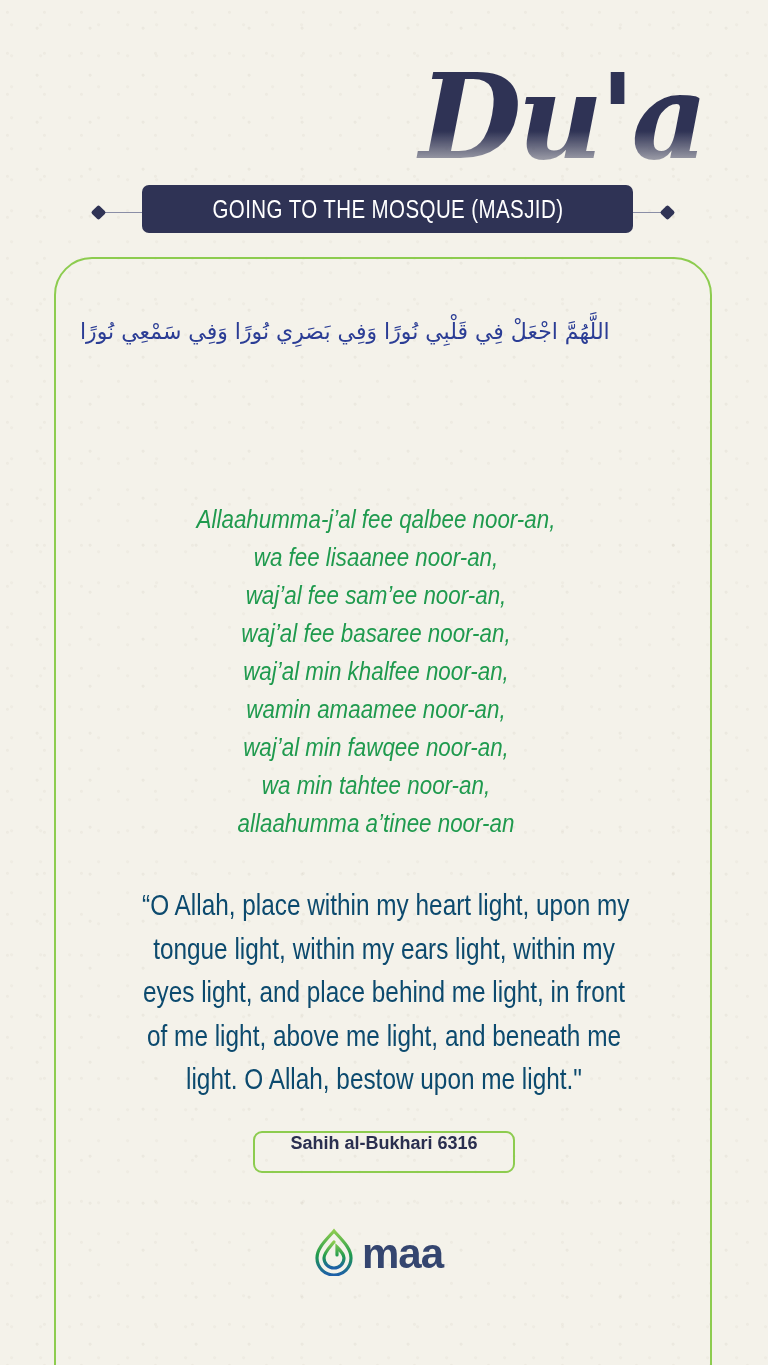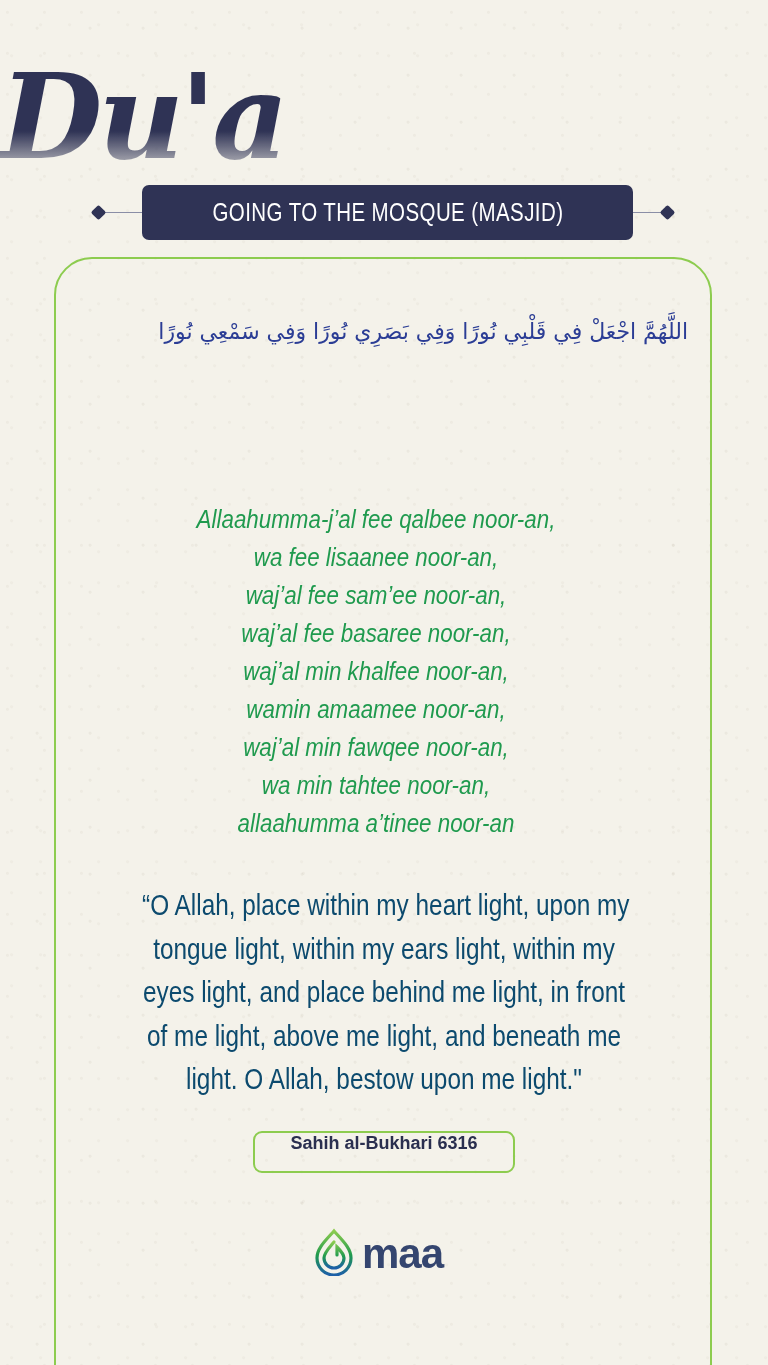--- a/index.html
+++ b/index.html
@@ -7,45 +7,45 @@
     width:768px; height:1365px; overflow:hidden; position:relative;
     background:#f4f2ea;
     background-image:
       radial-gradient(circle at 20% 30%, rgba(180,170,150,0.10) 0 1px, transparent 2px),
       radial-gradient(circle at 70% 60%, rgba(160,150,130,0.10) 0 1px, transparent 2px),
       radial-gradient(circle at 40% 80%, rgba(170,160,140,0.08) 0 1px, transparent 2px);
     background-size: 37px 41px, 53px 47px, 29px 31px;
     font-family:"Liberation Sans", sans-serif;
   }
   .title-script {
-    position:absolute; left:0; top:58px; width:704px; text-align:left;
+    position:absolute; left:0; top:58px; width:704px; text-align:right;
     font-family:"DejaVu Serif", serif; font-style:italic; font-weight:bold;
     font-size:118px; line-height:1; letter-spacing:-4px;
     background:linear-gradient(180deg, #2f3355 0%, #2f3355 62%, rgba(47,51,85,0.15) 100%);
     -webkit-background-clip:text; background-clip:text; color:transparent;
   }
   .connector { position:absolute; top:212px; height:1px; background:#8a8ea6; }
   .diamond {
     position:absolute; top:207px; width:11px; height:11px; background:#2f3355;
     transform:rotate(45deg); border-radius:2px;
   }
   .banner {
-    position:absolute; left:142px; top:185px; width:491px; height:55px;
+    position:absolute; left:142px; top:185px; width:491px; height:48px;
     background:#2f3355; border-radius:7px; color:#fff;
     display:flex; align-items:center; justify-content:center;
     font-family:"Liberation Sans", sans-serif; font-size:25px; letter-spacing:0.5px;
     transform-origin:center; 
   }
   .banner span { display:inline-block; transform:scaleX(0.82); white-space:nowrap; }
   .card {
     position:absolute; left:54px; top:257px; width:658px; height:1160px;
     border:2.5px solid #8dcc4f; border-radius:38px; box-sizing:border-box;
   }
   .arabic {
-    position:absolute; left:80px; top:306px; width:608px; text-align:right;
+    position:absolute; left:80px; top:306px; width:608px; text-align:left;
     direction:rtl; color:#2b3d95; font-family:"DejaVu Sans", sans-serif;
     font-size:22px; line-height:52px;
   }
   .translit {
     position:absolute; left:92px; top:500px; width:568px; text-align:center;
     color:#1f9a4e; font-family:"Liberation Sans", sans-serif; font-style:italic;
     font-size:26px; line-height:38px;
   }
   .translit div { transform:scaleX(0.86); white-space:nowrap; }
   .translation {

